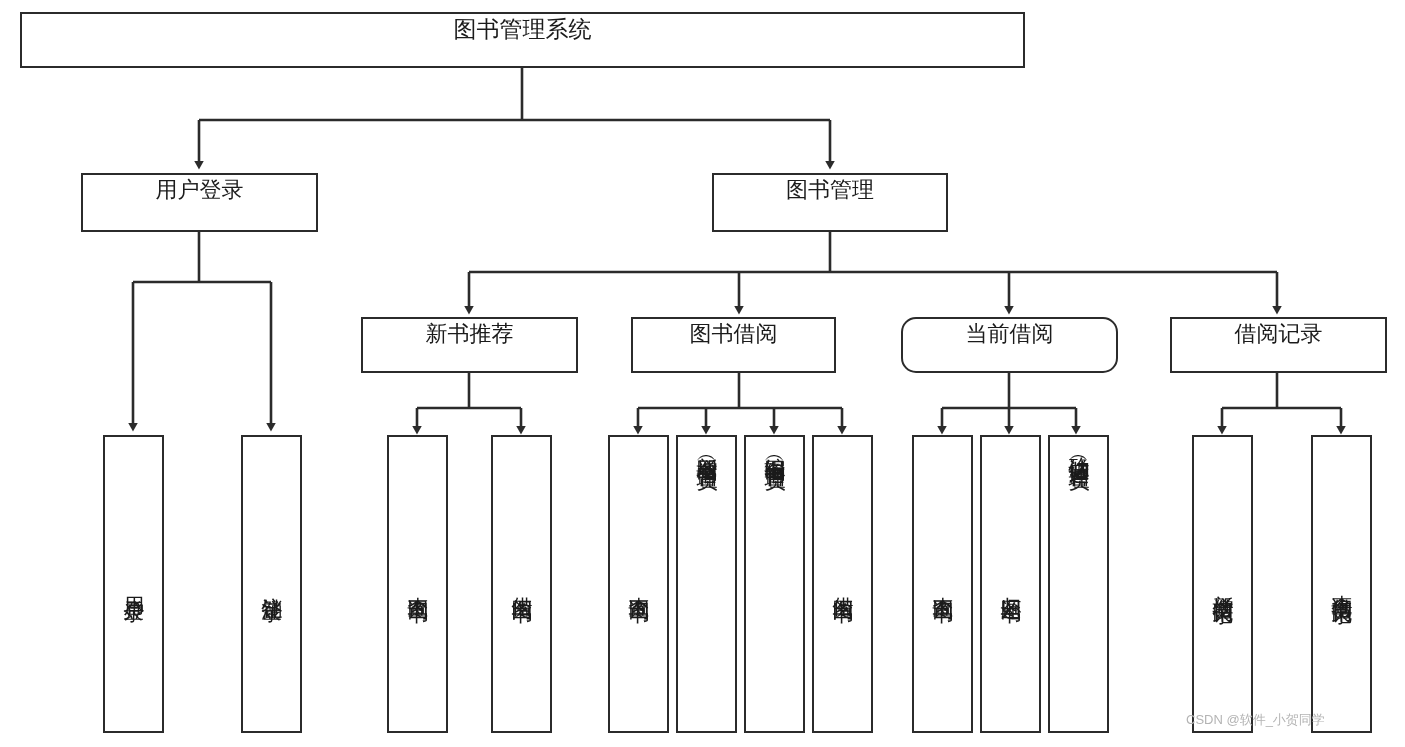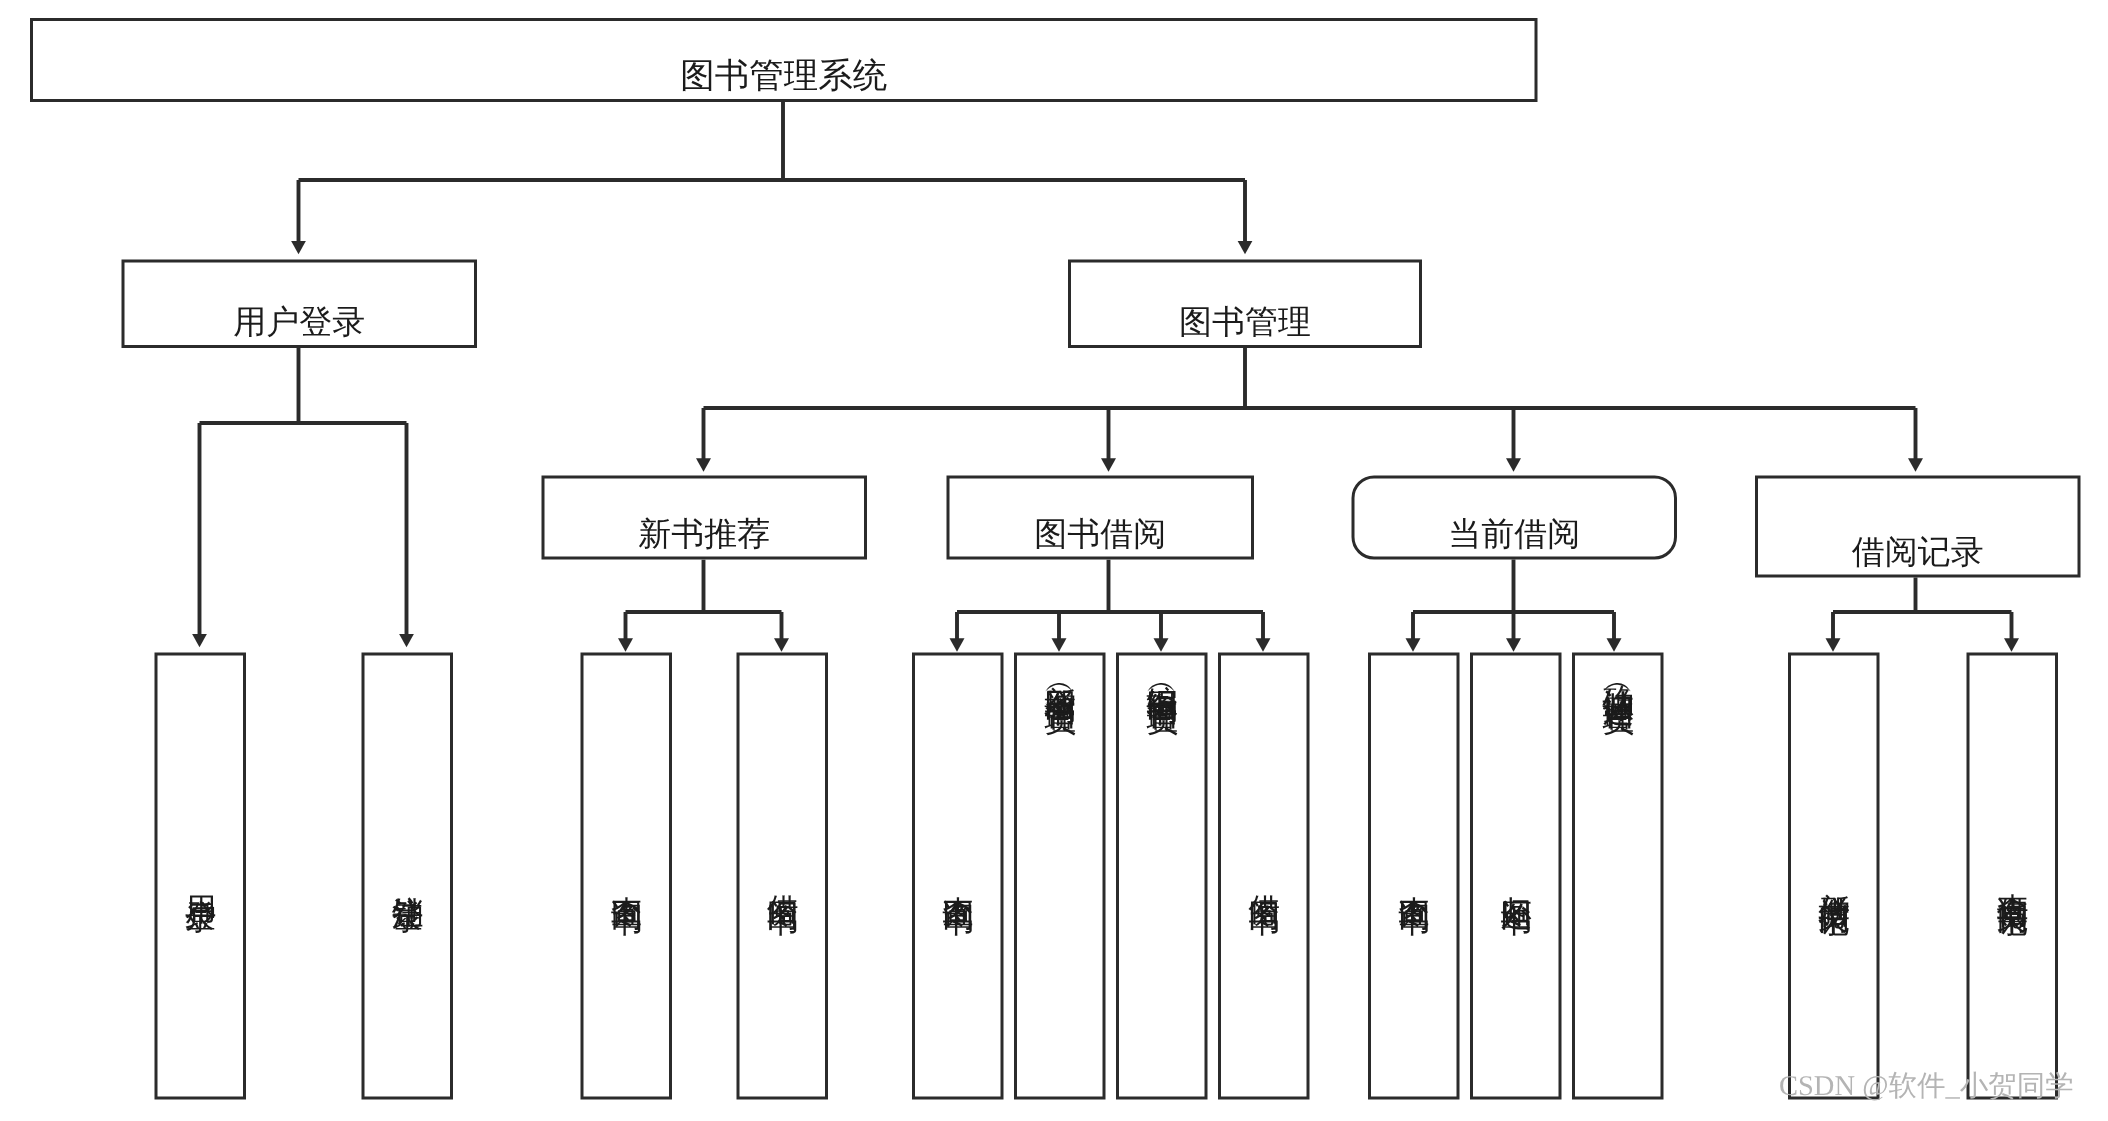--- a/index.html
+++ b/index.html
@@ -20,21 +20,21 @@
     width:1405px;
     height:747px;
     pointer-events:none;
   }
   .node{
     position:absolute;
     box-sizing:border-box;
     background:#ffffff;
     border:2.5px solid #2b2b2b;
     display:flex;
-    align-items:flex-end;
+    align-items:flex-start;
     justify-content:center;
     color:#1b1b1b;
     z-index:2;
   }
   .node.root{ font-size:23px; }
   .node.lvl2{ font-size:22px; }
   .node.lvl3{ font-size:22px; }
 
   .node.leaf{
     align-items:flex-start;
@@ -58,25 +58,25 @@
     justify-content:center;
   }
   .leaf-inner.top{
     align-items:flex-start;
     padding-top:3px;
   }
   .watermark{
     position:absolute;
     left:1186px;
     top:711px;
-    font-size:19px;
+    font-size:13px;
     color:#b4b4b4;
     white-space:nowrap;
     z-index:5;
-    font-family:Liberation Serif, serif;
+    font-family:Liberation Sans, sans-serif;
   }
 </style>
 </head>
 <body>
 
 <div id="canvas">
 
   <svg id="wires" viewBox="0 0 1405 747">
     <defs>
       <marker id="ah" markerWidth="11" markerHeight="11" refX="2.5" refY="5" orient="auto" markerUnits="userSpaceOnUse">
@@ -144,21 +144,21 @@
   </div>
 
   <div class="node lvl3" style="left:631px;top:317px;width:205px;height:56px;">
     <span>图书借阅</span>
   </div>
 
   <div class="node lvl3" style="left:901px;top:317px;width:217px;height:56px;border-radius:15px;">
     <span>当前借阅</span>
   </div>
 
-  <div class="node lvl3" style="left:1170px;top:317px;width:217px;height:68px;">
+  <div class="node lvl3" style="left:1170px;top:317px;width:217px;height:56px;">
     <span>借阅记录</span>
   </div>
 
   <div class="node leaf" style="left:103px;top:435px;width:61px;height:298px;">
     <span class="leaf-inner">
       <span class="vtext">用户登录</span>
     </span>
   </div>
 
   <div class="node leaf" style="left:241px;top:435px;width:61px;height:298px;">

